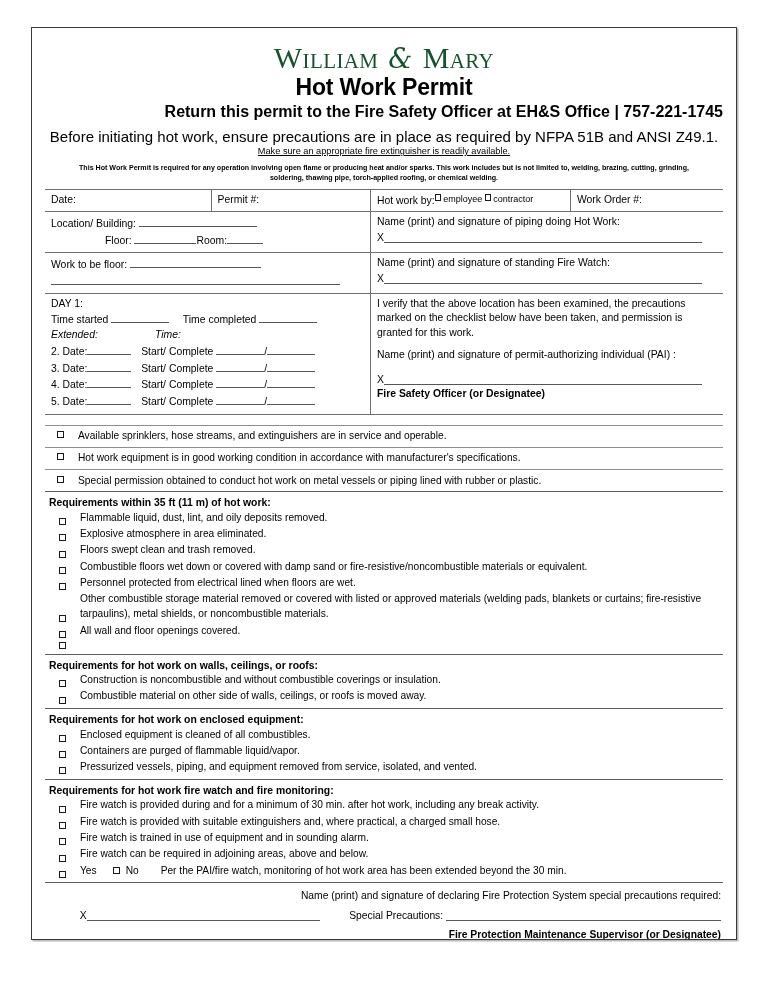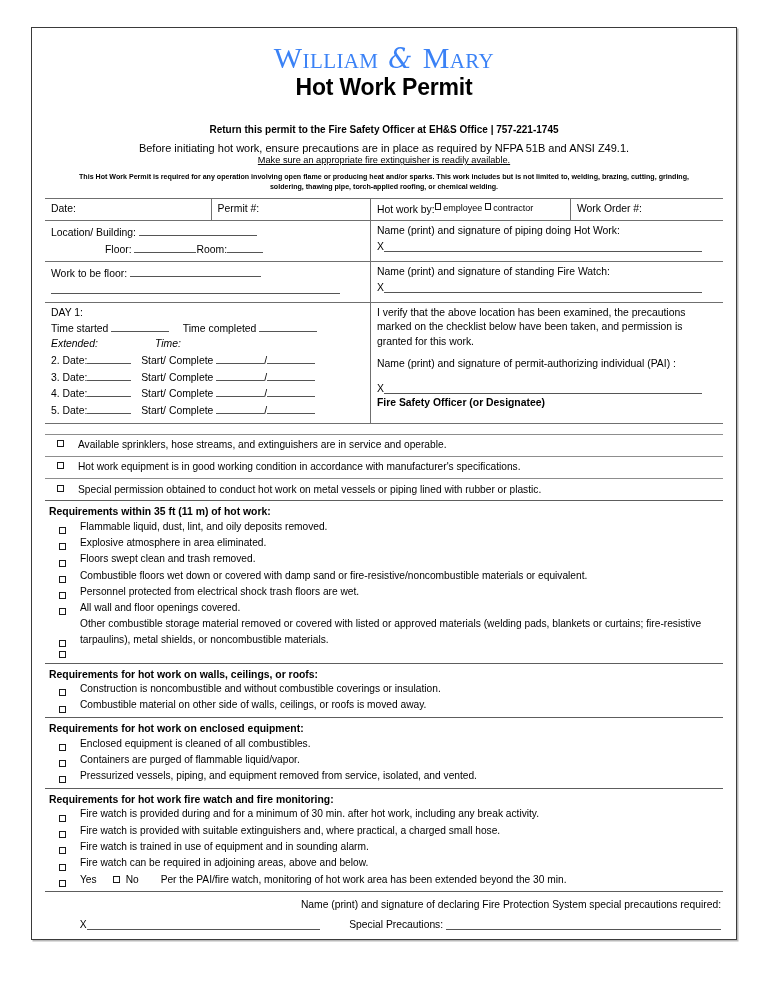--- a/index.html
+++ b/index.html
@@ -31,46 +31,46 @@
   }
 
   
   .wordmark {
     text-align: center;
     font-family: "Liberation Serif", serif;
     font-size: 30px;
     letter-spacing: 0.4px;
     line-height: 1.08;
     font-variant: small-caps;
-    color: #3b82f6;
+    color: #14532d;
     margin-top: 6px;
   }
   .wordmark .amp {
     font-style: italic;
     font-family: "DejaVu Serif", serif;
     font-size: 27px;
     padding: 0 2px;
   }
   .doc-title {
     text-align: center;
     font-size: 23px;
     font-weight: bold;
     line-height: 1.12;
     margin-top: 1px;
     letter-spacing: -0.2px;
   }
   .return-line {
-    text-align: center;
-    font-size: 10px;
+    text-align: right;
+    font-size: 16px;
     font-weight: bold;
-    margin-top: 23px;
+    margin-top: 2px;
   }
   .before-line {
     text-align: center;
-    font-size: 11px;
+    font-size: 15px;
     margin-top: 7px;
   }
   .ext-line {
     text-align: center;
     font-size: 9.2px;
     margin-top: 1px;
   }
   .ext-line u { text-decoration: underline; }
   .fineprint {
     text-align: center;
@@ -351,29 +351,29 @@
         <div class="g-item">
           <span class="cb box"></span>
           <span class="txt">Floors swept clean and trash removed.</span>
         </div>
         <div class="g-item">
           <span class="cb box"></span>
           <span class="txt">Combustible floors wet down or covered with damp sand or fire-resistive/noncombustible materials or equivalent.</span>
         </div>
         <div class="g-item">
           <span class="cb box"></span>
-          <span class="txt">Personnel protected from electrical shock trash floors are wet.</span>
+          <span class="txt">Personnel protected from electrical lined when floors are wet.</span>
+        </div>
+        <div class="g-item">
+          <span class="cb box"></span>
+          <span class="txt">Other combustible storage material removed or covered with listed or approved materials (welding pads, blankets or curtains; fire-resistive tarpaulins), metal shields, or noncombustible materials.</span>
         </div>
         <div class="g-item">
           <span class="cb box"></span>
           <span class="txt">All wall and floor openings covered.</span>
-        </div>
-        <div class="g-item">
-          <span class="cb box"></span>
-          <span class="txt">Other combustible storage material removed or covered with listed or approved materials (welding pads, blankets or curtains; fire-resistive tarpaulins), metal shields, or noncombustible materials.</span>
         </div>
         <div class="g-item">
           <span class="cb box"></span>
         </div>
       </div>
       <div class="rule rule-dark"></div>
 
       <div class="group">
         <div class="group-title">Requirements for hot work on walls, ceilings, or roofs:</div>
         <div class="g-item">

